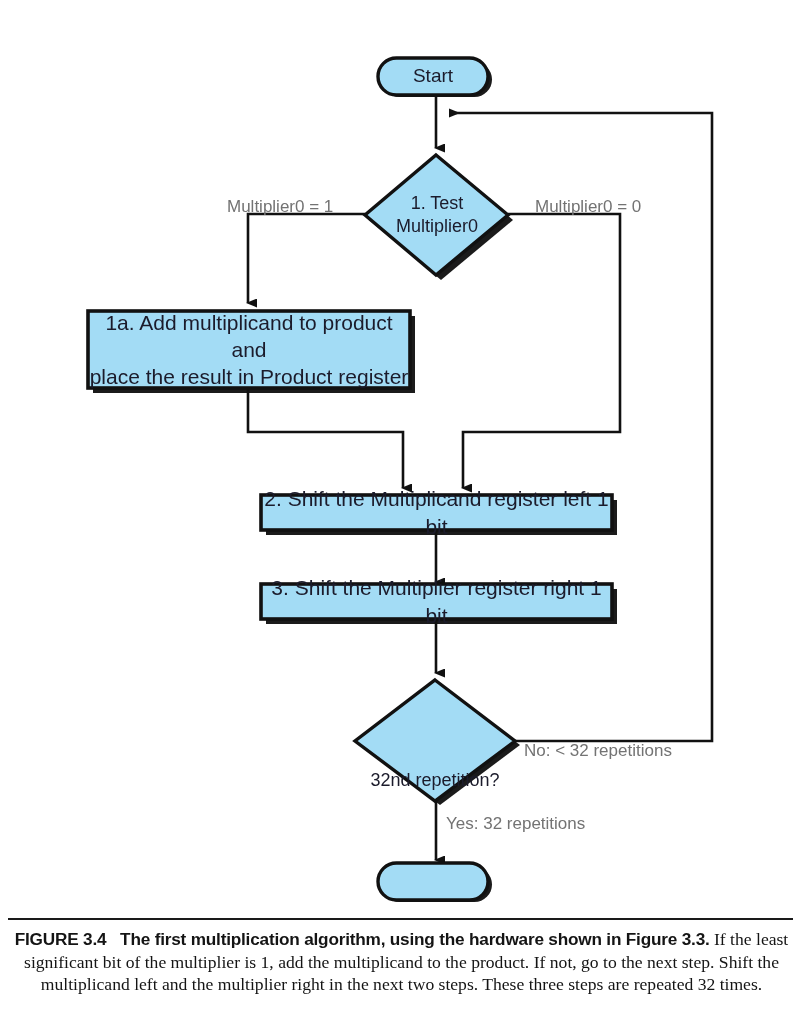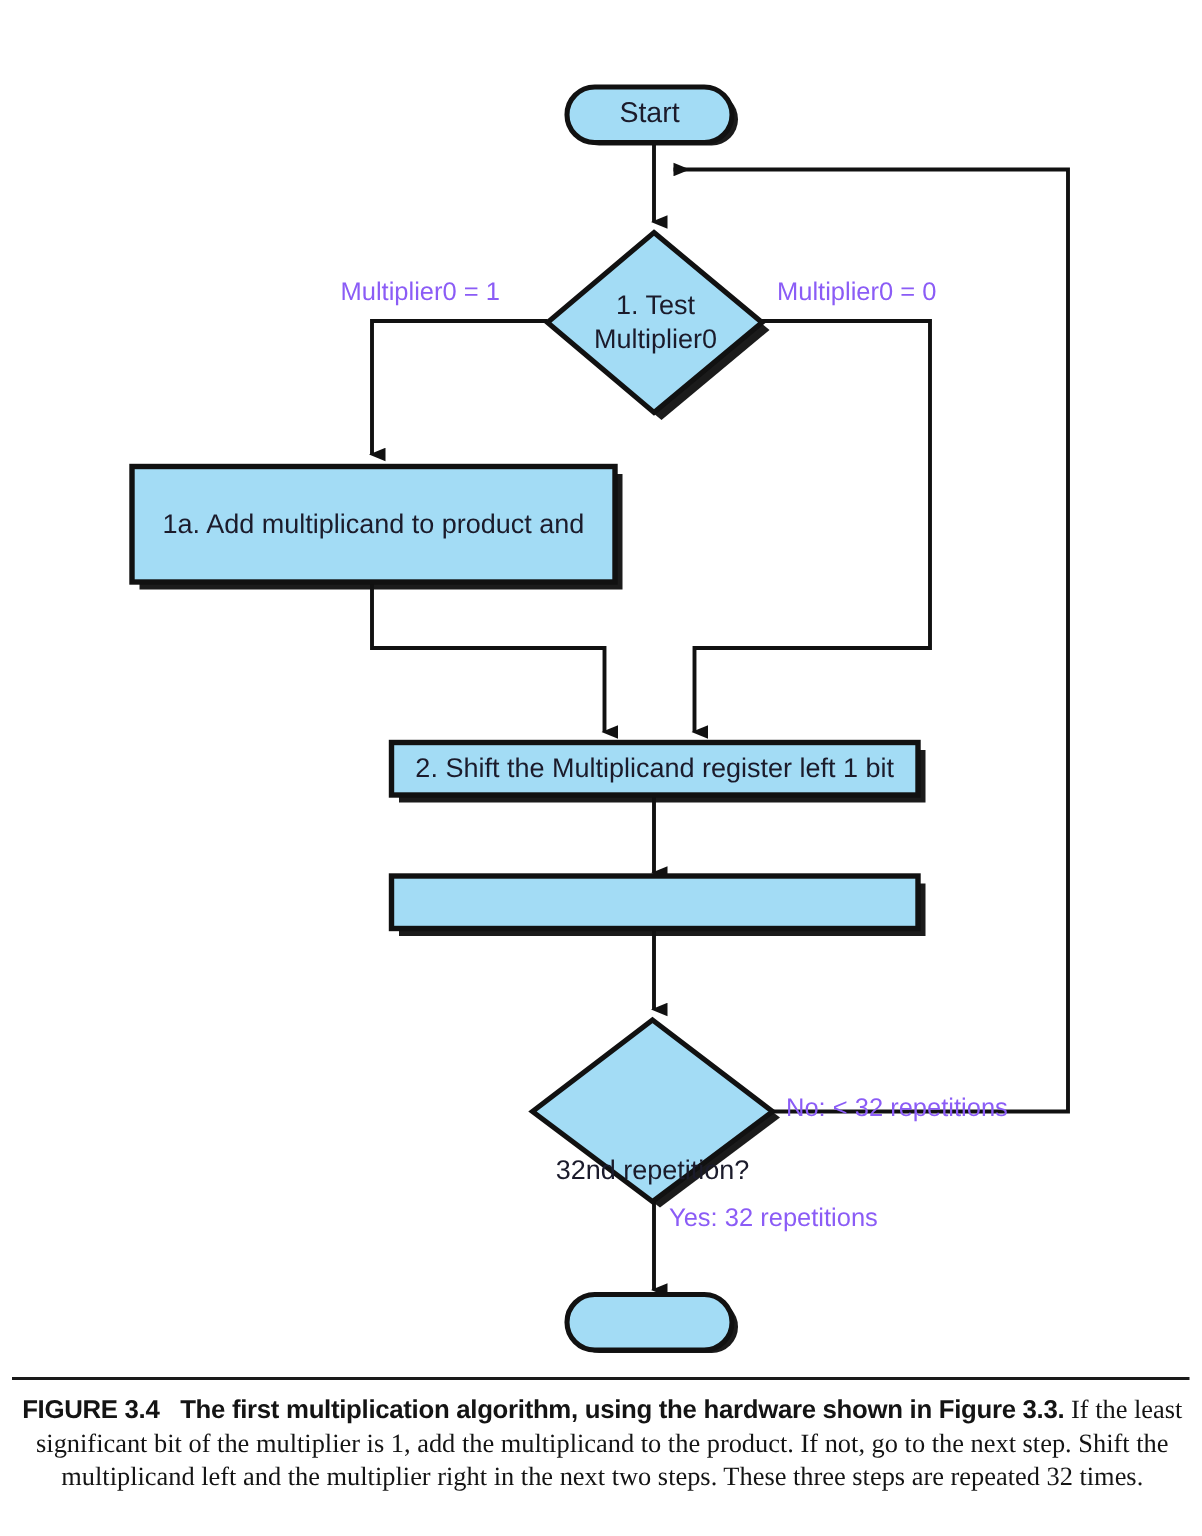--- a/index.html
+++ b/index.html
@@ -36,27 +36,28 @@
     display: flex;
     align-items: center;
     justify-content: center;
     text-align: center;
     color: #1b1b2b;
     pointer-events: none;
     line-height: 1.30;
   }
   .terminal-label { font-size: 19px; }
   .diamond-label  { font-size: 18px; }
-  .process-label  { font-size: 18px; }
+  .process-label  { font-size: 21px; }
 
   .edge-label {
     position: absolute;
     font-size: 17px;
-    color: #8b5cf6;
+    color: #737373;
     white-space: nowrap;
+    margin-top: 12px;
   }
 
   
   #caption-rule {
     position: absolute;
     left: 8px;
     top: 918px;
     width: 785px;
     height: 2px;
     background: #1a1a1a;
@@ -137,31 +138,33 @@
 
   <div class="node-label terminal-label" style="left:378px; top:58px; width:110px; height:37px;">Start</div>
 
   <div class="node-label diamond-label" style="left:366px; top:178px; width:142px; height:74px; flex-direction:column;">
     <span>1.  Test</span>
     <span>Multiplier0</span>
   </div>
 
   <div class="node-label process-label" style="left:88px; top:311px; width:322px; height:77px; flex-direction:column;">
     <span>1a.  Add multiplicand to product and</span>
+    <span>place the result in Product register</span>
   </div>
 
   <div class="node-label process-label" style="left:261px; top:495px; width:351px; height:35px;text-align:center;">2.  Shift the Multiplicand register left 1 bit</div>
 
+  <div class="node-label process-label" style="left:261px; top:584px; width:351px; height:35px;">3.  Shift the Multiplier register right 1 bit</div>
 
   <div class="node-label diamond-label" style="left:345px; top:727px; width:180px; height:28px;margin-top:40px;">32nd repetition?</div>
 
 
   <div class="edge-label" style="left:227px; top:185px;">Multiplier0 = 1</div>
 
-  <div class="edge-label" style="left:518px; top:185px;">Multiplier0 = 0</div>
+  <div class="edge-label" style="left:535px; top:185px;">Multiplier0 = 0</div>
 
   <div class="edge-label" style="left:524px; top:729px;">No: &lt; 32 repetitions</div>
 
   <div class="edge-label" style="left:446px; top:802px;">Yes: 32 repetitions</div>
 </div>
 
 <div id="caption-rule"></div>
 
 <div id="caption">
   <span class="cap-head">FIGURE 3.4</span><span class="cap-head">&nbsp;&nbsp;&nbsp;</span><span class="cap-head">The first multiplication algorithm, using the hardware shown in Figure 3.3.</span><span class="cap-body"> </span><span class="cap-body">If the least significant bit of the multiplier is 1, add the multiplicand to the product. If not, go to the next step. Shift the multiplicand left and the multiplier right in the next two steps. These three steps are repeated 32 times.</span>

